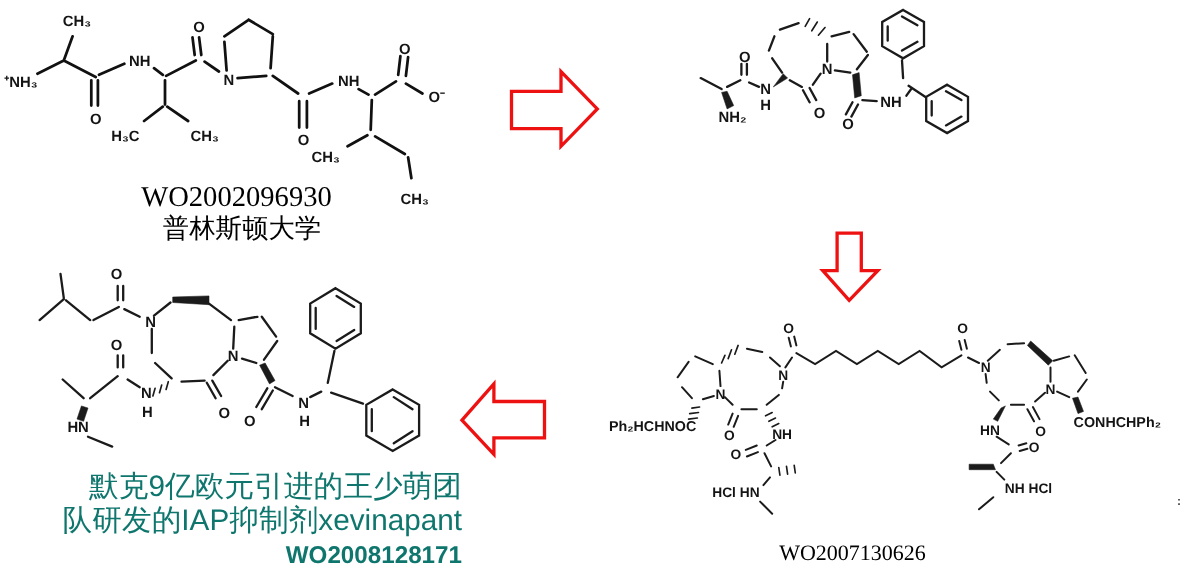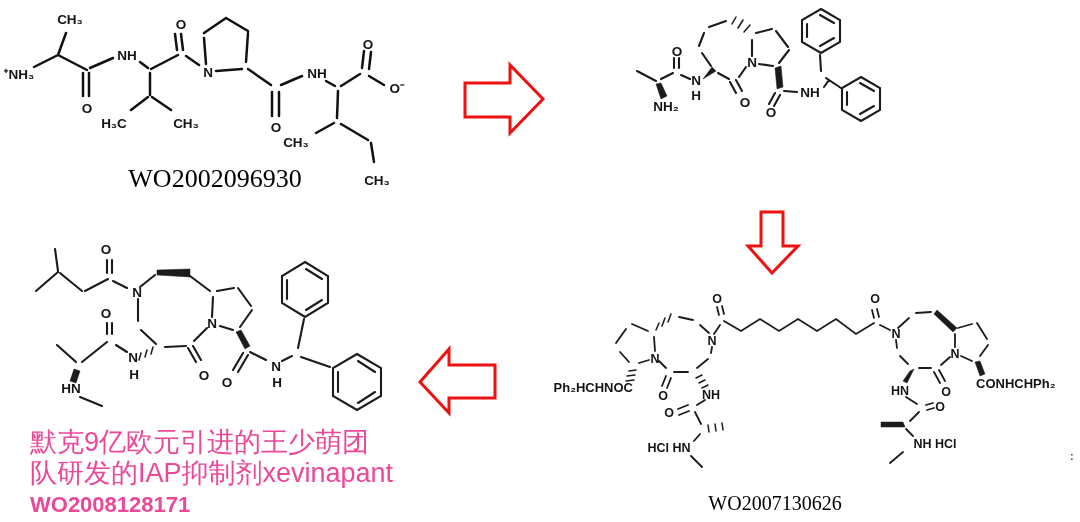--- a/index.html
+++ b/index.html
@@ -10,22 +10,22 @@
   .bond-heavy{stroke:#111;stroke-width:2.5;fill:none;stroke-linecap:round;}
   .bond-thin{stroke:#1b1b1b;stroke-width:1.8;fill:none;stroke-linecap:round;}
   .hash{stroke:#1b1b1b;stroke-width:1.5;fill:none;stroke-linecap:round;}
   .wedge{fill:#1b1b1b;stroke:#1b1b1b;stroke-width:0.5;}
   .al{font:700 13.5px "Liberation Sans",sans-serif;fill:#141414;text-anchor:middle;}
   .al-s{font:700 12.5px "Liberation Sans",sans-serif;fill:#141414;text-anchor:middle;}
   .al-cap{font:700 13px "Liberation Sans",sans-serif;fill:#141414;}
   .arrow{fill:#ffffff;stroke:#ee1111;stroke-width:3;stroke-linejoin:miter;}
   .patent{position:absolute;text-align:center;font-family:"Liberation Serif","DejaVu Serif",serif;
           color:#000000;white-space:nowrap;}
-  .caption{position:absolute;text-align:left;font-family:"Liberation Sans","DejaVu Sans",sans-serif;
-           color:#ec4899;white-space:nowrap;}
+  .caption{position:absolute;text-align:right;font-family:"Liberation Sans","DejaVu Sans",sans-serif;
+           color:#0f766e;white-space:nowrap;}
   #edge-mark{position:absolute;left:1070px;top:450px;font:700 11px "Liberation Sans",sans-serif;color:#444;}
 </style>
 </head>
 <body>
 
 <div id="canvas">
 <svg id="figure-svg" width="1080" height="522" viewBox="0 0 1080 522">
 
   <g>
     <path class="bond-heavy" d="
@@ -171,20 +171,21 @@
   </g>
 
   <g>
     <polygon class="arrow" points="465,83 510,83 510,65 543,99 510,133 510,117 465,117"></polygon>
     <polygon class="arrow" points="761,212 783,212 783,246 798,246 772,273 748,246 761,246"></polygon>
     <polygon class="arrow" points="420,382 449,349 449,365 495,365 495,398 449,398 449,413"></polygon>
   </g>
 </svg>
 
   <div class="patent" style="left:65px;top:164px;width:300px;font-size:26px;">WO2002096930</div>
+  <div class="patent" style="left:65px;top:191px;width:310px;font-size:24px;">普林斯顿大学</div>
 
 
   <div class="patent" style="left:625px;top:492px;width:300px;font-size:20px;">WO2007130626</div>
 
   <div class="caption" style="left:30px;top:427px;width:390px;font-size:27px;line-height:31px;">
     <div>默克9亿欧元引进的王少萌团</div>
     <div>队研发的IAP抑制剂xevinapant</div>
     <div style="font-size:22px;font-weight:bold;">WO2008128171</div>
   </div>
 

